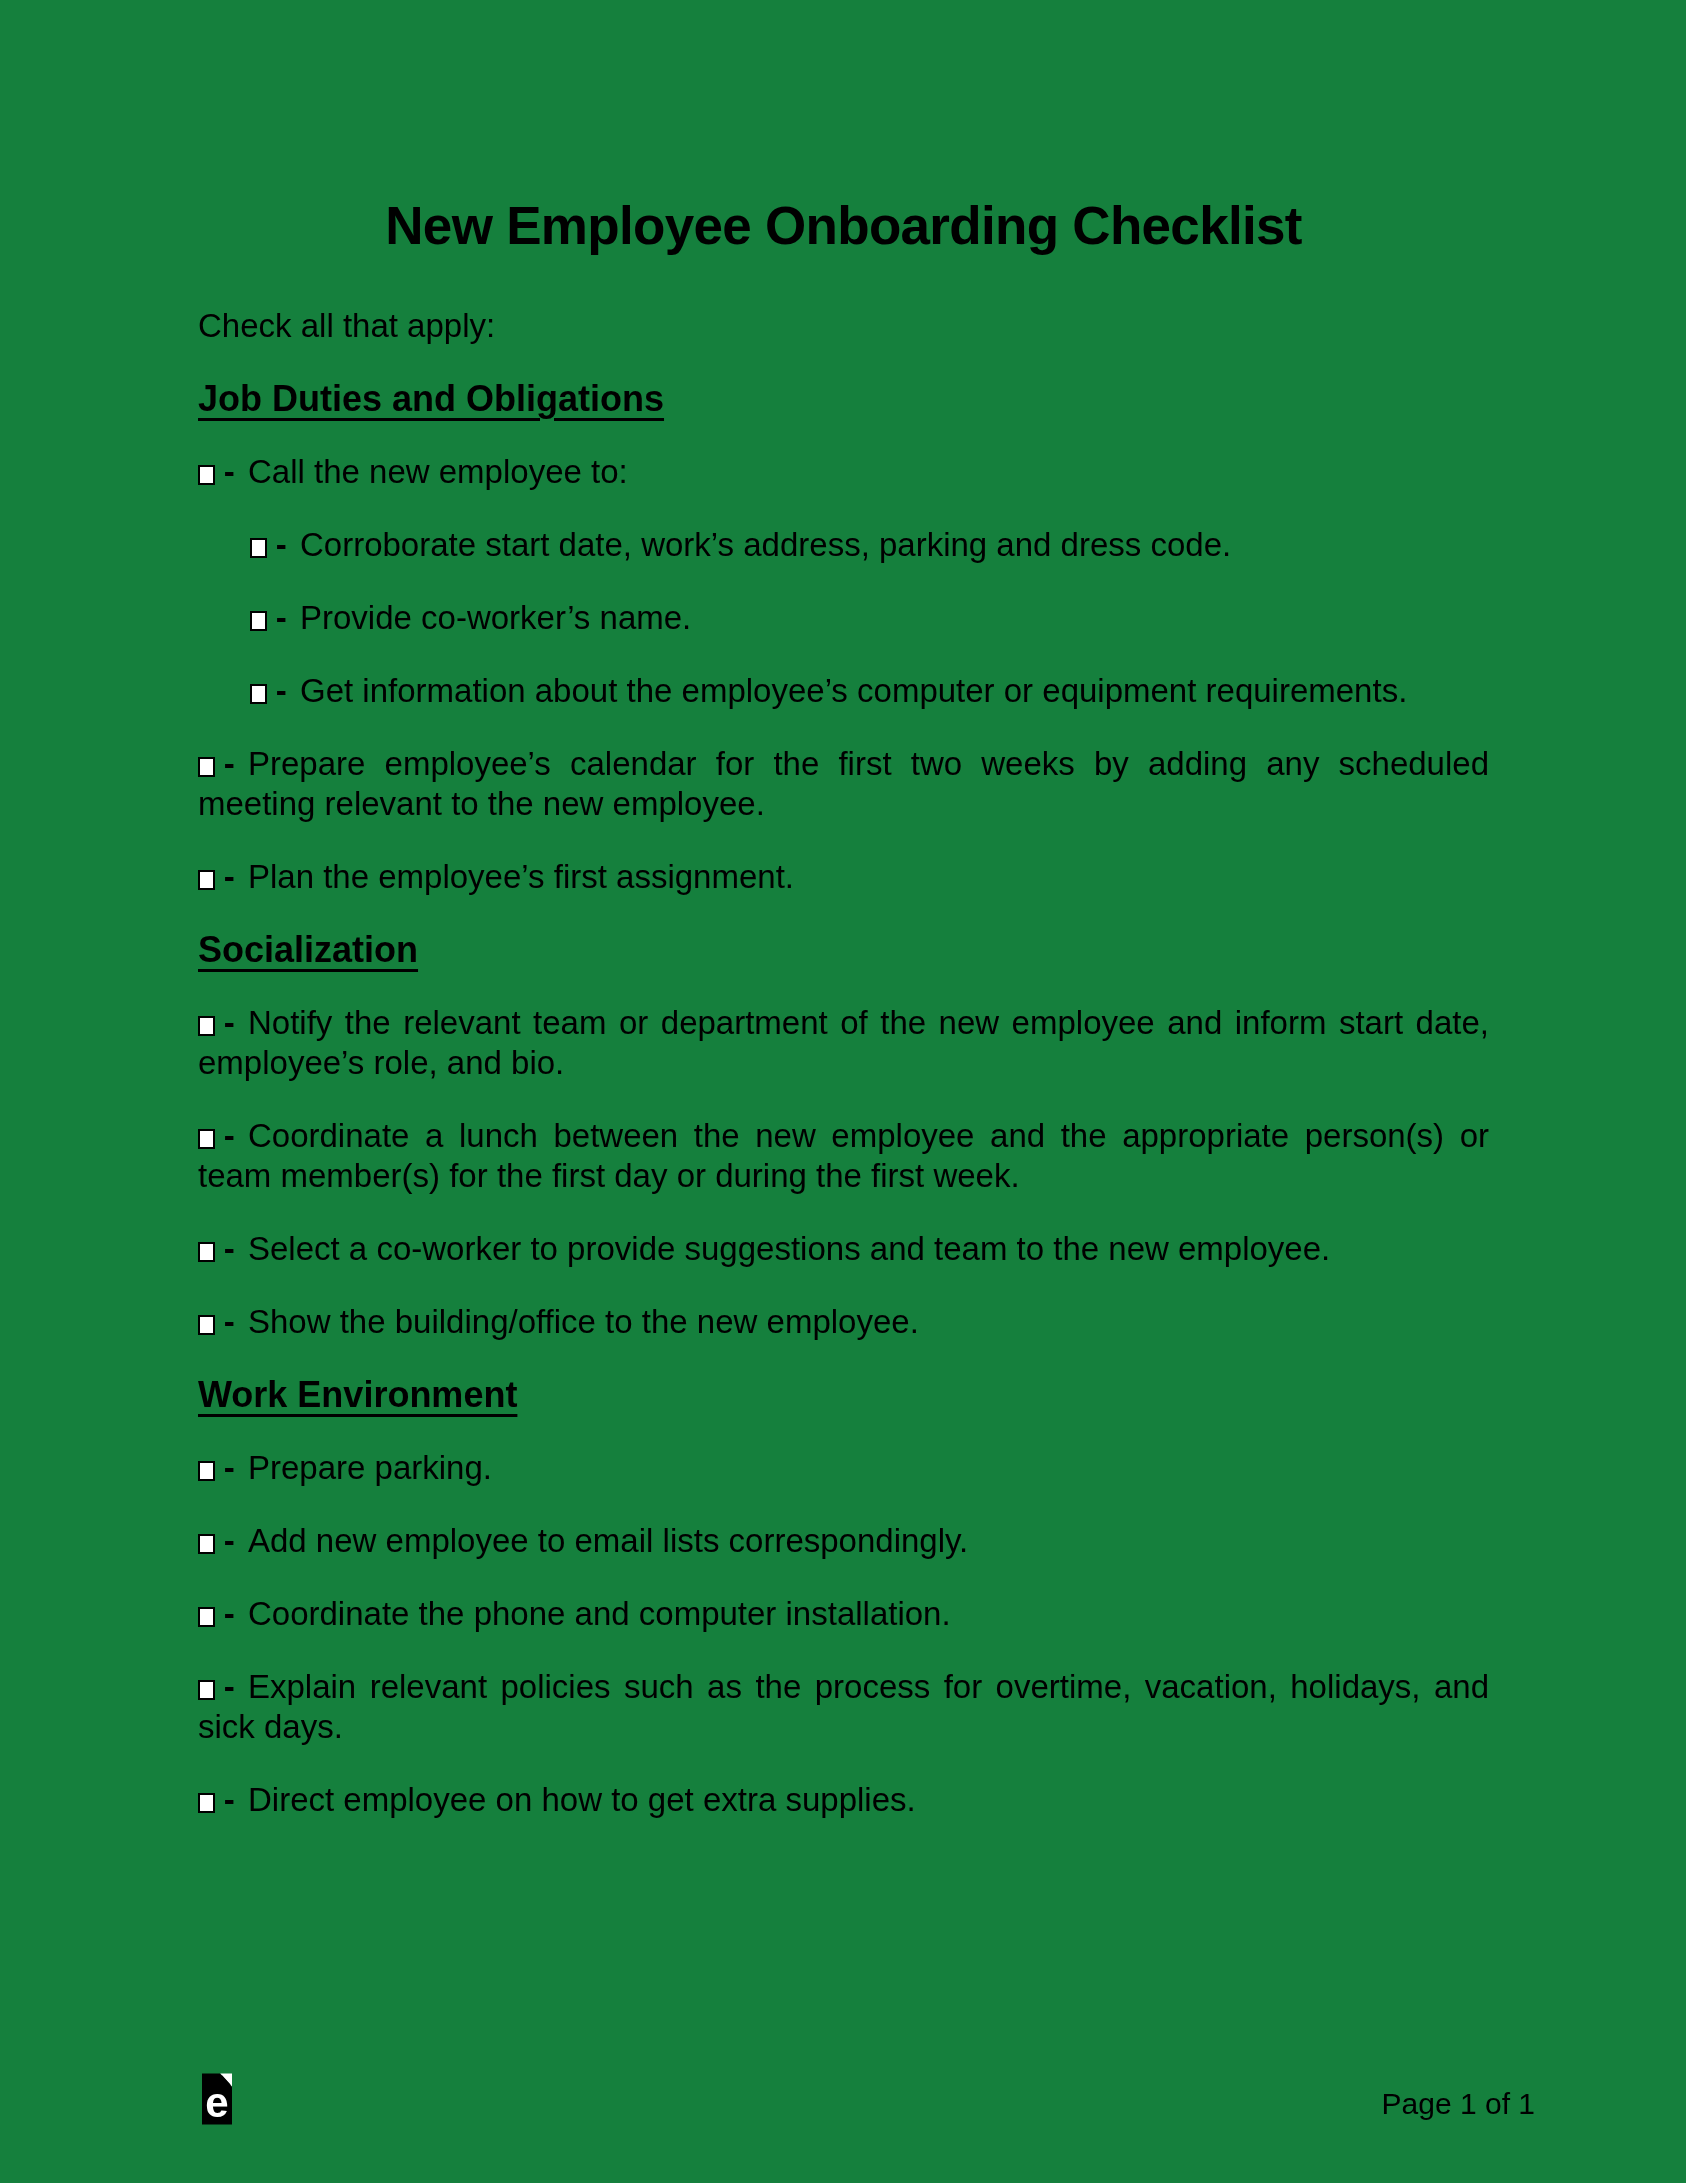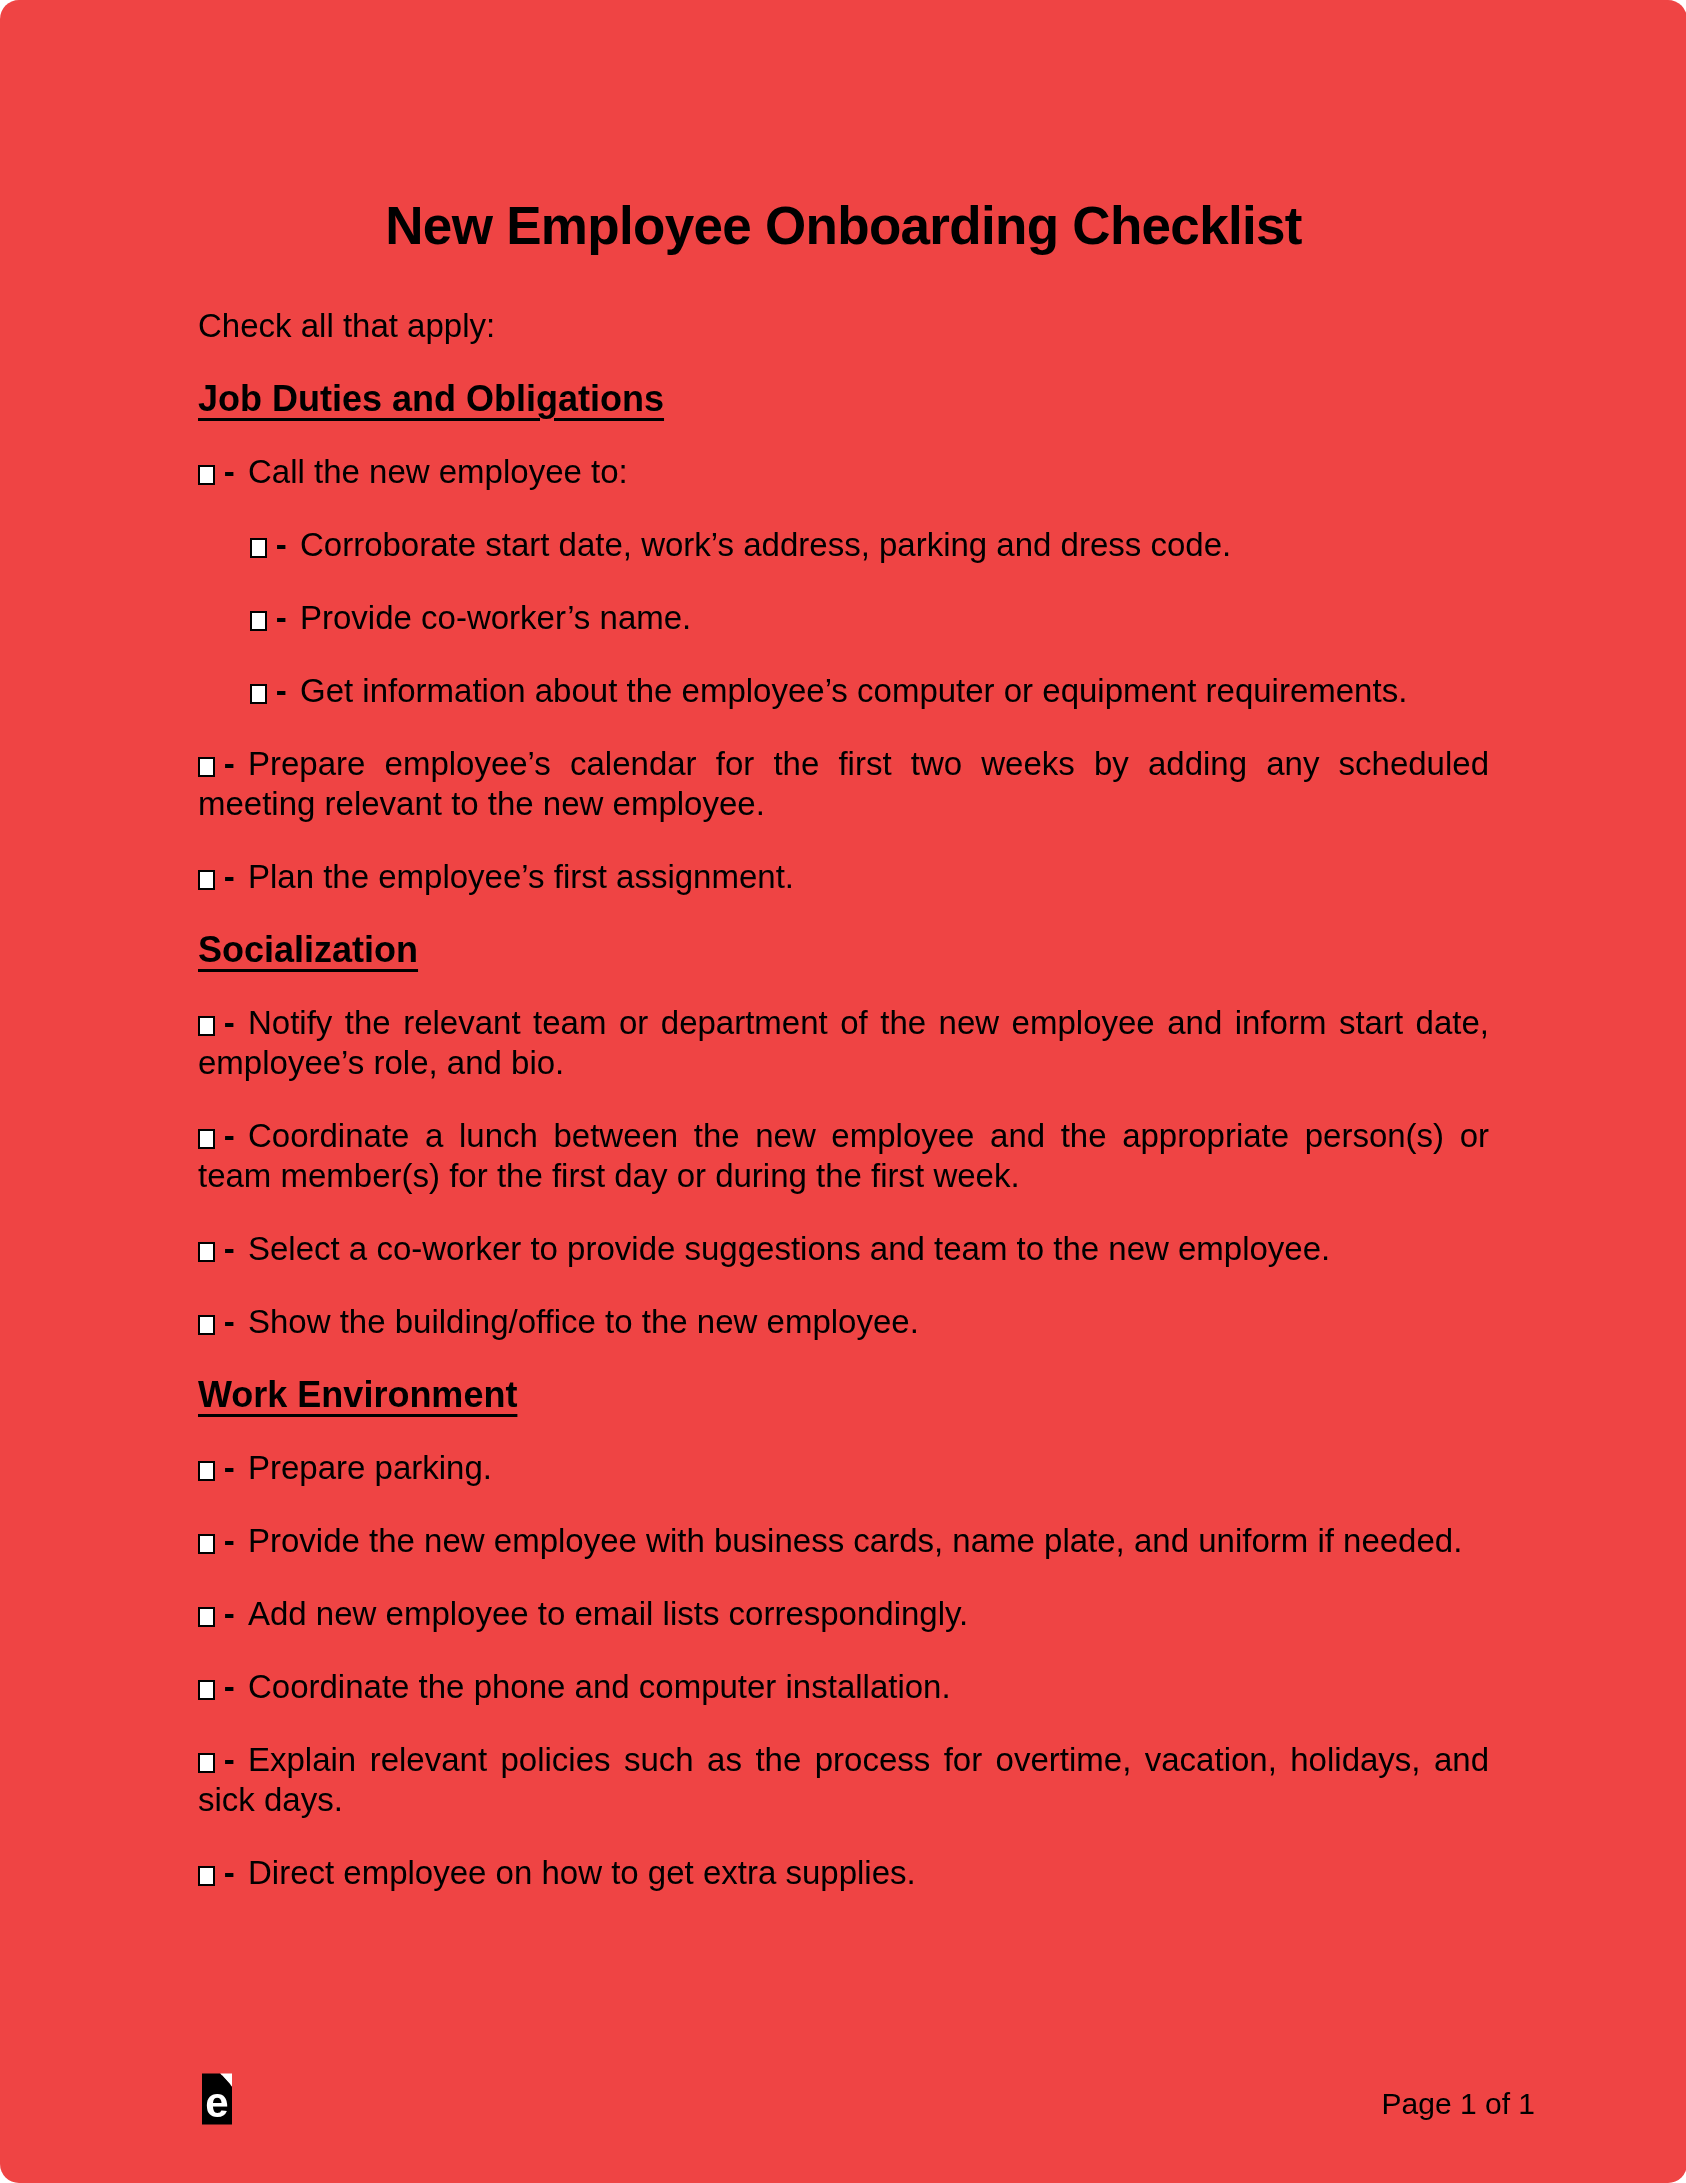--- a/index.html
+++ b/index.html
@@ -1,26 +1,25 @@
 <!DOCTYPE html>
 <html style="font-size:10.6px"><head>
 <meta charset="utf-8">
 <style>
   * { box-sizing: border-box; }
   html, body { margin: 0; padding: 0; background: #ffffff; }
   .page {
     position: relative;
     width: 1687px;
     height: 2183px;
-    background: #ef4444;
+    background: #15803d;
     color: #000000;
     font-family: "Liberation Sans", sans-serif;
     padding: 198px 198px 0 198px;
     overflow: hidden;
-    border-radius: 19px;
   }
   h1.title {
     margin: 0;
     font-size: 53px;
     line-height: 56px;
     font-weight: bold;
     text-align: center;
     letter-spacing: -0.7px;
   }
   p.intro {
@@ -118,21 +117,20 @@
     <p class="item lvl0"><span class="cb"></span><span class="dash">-</span><span class="txt">Select a co-worker to provide suggestions and team to the new employee.</span></p>
 
     <p class="item lvl0"><span class="cb"></span><span class="dash">-</span><span class="txt">Show the building/office to the new employee.</span></p>
   </section>
 
   <section>
     <h2 class="section-heading"><span class="hd">Work Environment</span></h2>
 
     <p class="item lvl0"><span class="cb"></span><span class="dash">-</span><span class="txt">Prepare parking.</span></p>
 
-    <p class="item lvl0"><span class="cb"></span><span class="dash">-</span><span class="txt">Provide the new employee with business cards, name plate, and uniform if needed.</span></p>
 
     <p class="item lvl0"><span class="cb"></span><span class="dash">-</span><span class="txt">Add new employee to email lists correspondingly.</span></p>
 
     <p class="item lvl0"><span class="cb"></span><span class="dash">-</span><span class="txt">Coordinate the phone and computer installation.</span></p>
 
     <p class="item lvl0"><span class="cb"></span><span class="dash">-</span><span class="txt">Explain relevant policies such as the process for overtime, vacation, holidays, and sick days.</span></p>
 
     <p class="item lvl0"><span class="cb"></span><span class="dash">-</span><span class="txt">Direct employee on how to get extra supplies.</span></p>
   </section>
 

